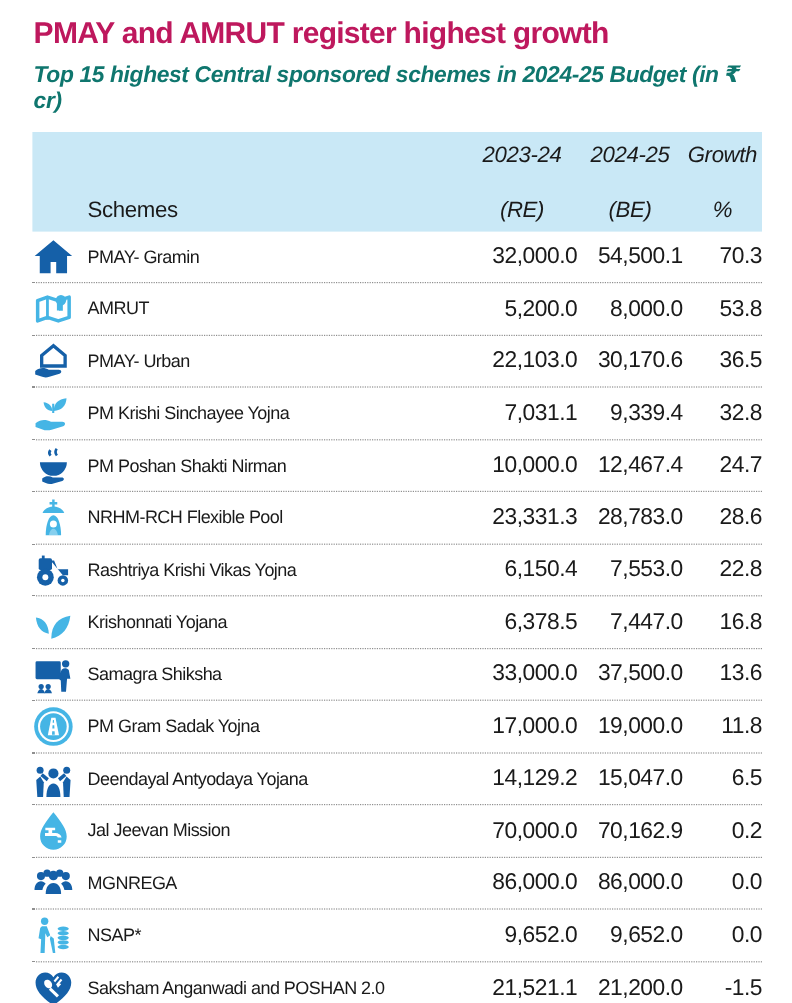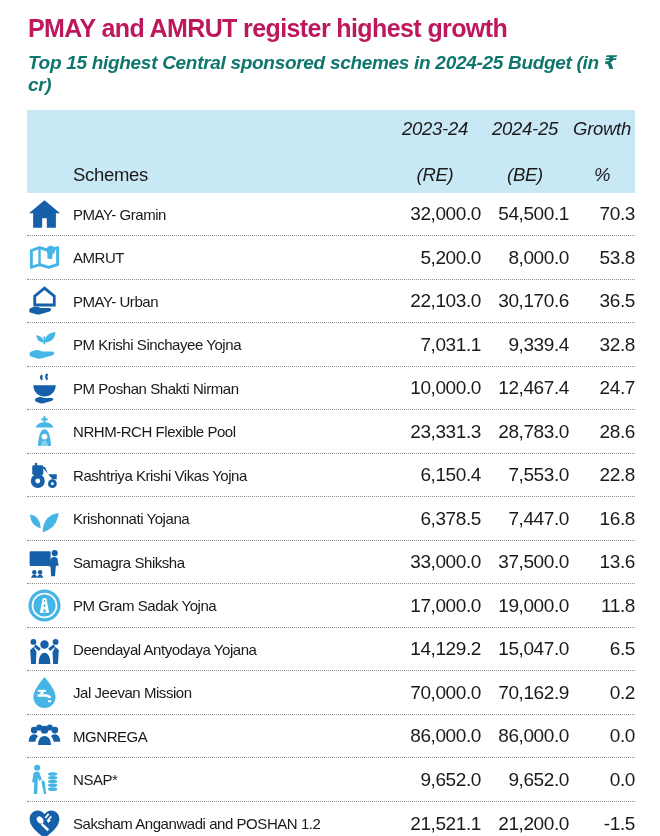--- a/index.html
+++ b/index.html
@@ -329,21 +329,21 @@
             <svg viewBox="0 0 24 24" fill="currentColor">
               <path d="M12 21.8C5.3 17.2 1.8 13.3 1.8 8.8c0-3.3 2.4-5.8 5.5-5.8 1.9 0 3.7 1 4.7 2.7 1-1.7 2.8-2.7 4.7-2.7 3.1 0 5.5 2.5 5.5 5.8 0 4.5-3.5 8.4-10.2 13z"></path>
               <g fill="#fff">
                 <ellipse cx="9" cy="9.6" rx="2" ry="2.7" transform="rotate(-38 9 9.6)"></ellipse>
                 <path d="M10.6 11.6l4.6 4.4-1.2 1.3-4.6-4.4z"></path>
                 <path d="M16.2 6.6l.9.9-2.6 3-.9-.8zM14.4 5l.9.9-2.3 2.7-.9-.8z"></path>
                 <path d="M13.6 9.9c.8-.8 2-.9 2.8-.2l-1.8 2z"></path>
               </g>
             </svg>
           </span>
-    <span class="name-cell">Saksham Anganwadi and POSHAN 1.2</span>
+    <span class="name-cell">Saksham Anganwadi and POSHAN 2.0</span>
     <span class="num-cell col-a">21,521.1</span>
     <span class="num-cell col-b">21,200.0</span>
     <span class="num-cell col-c">-1.5</span>
   </div>
 </div>
   </div>
 
   <div class="footer-rule1"></div>
   <div class="footer-rule2"></div>
   <div class="footer">

